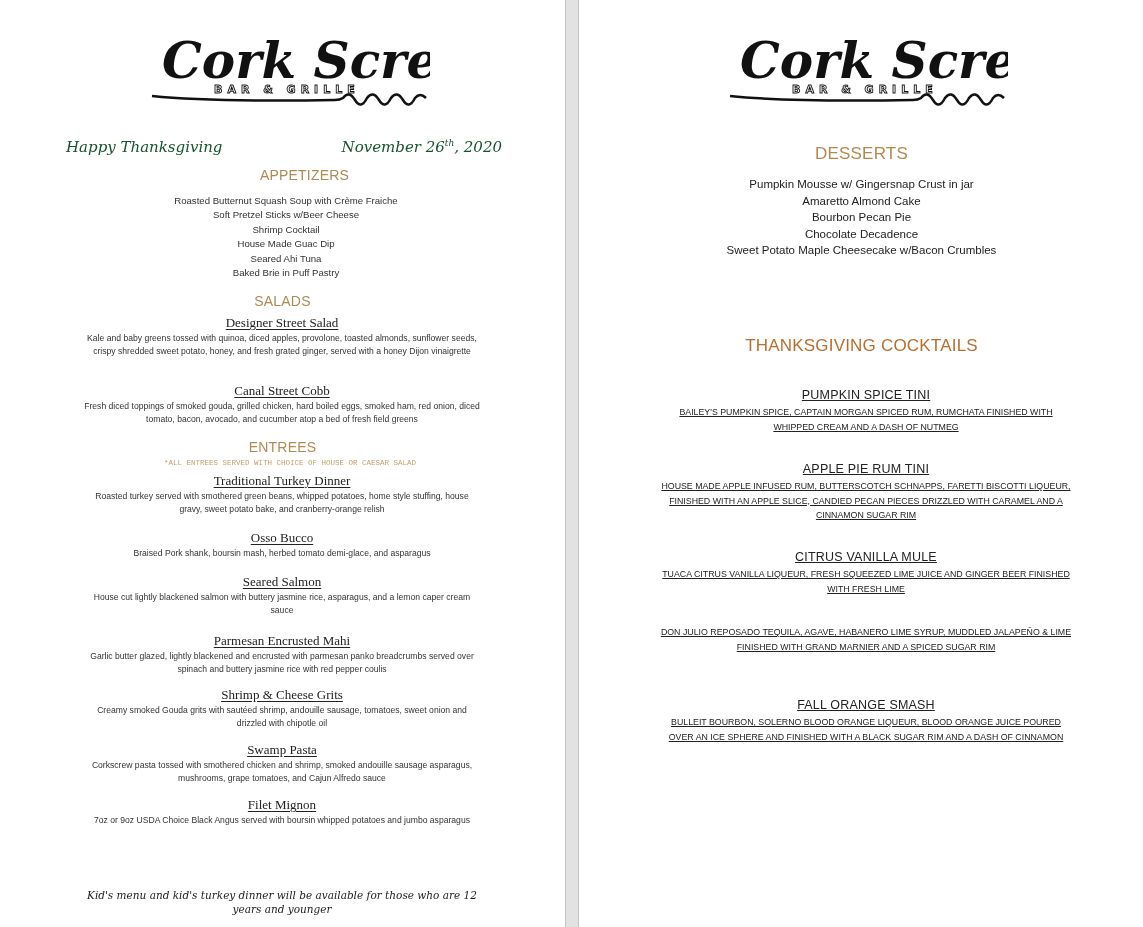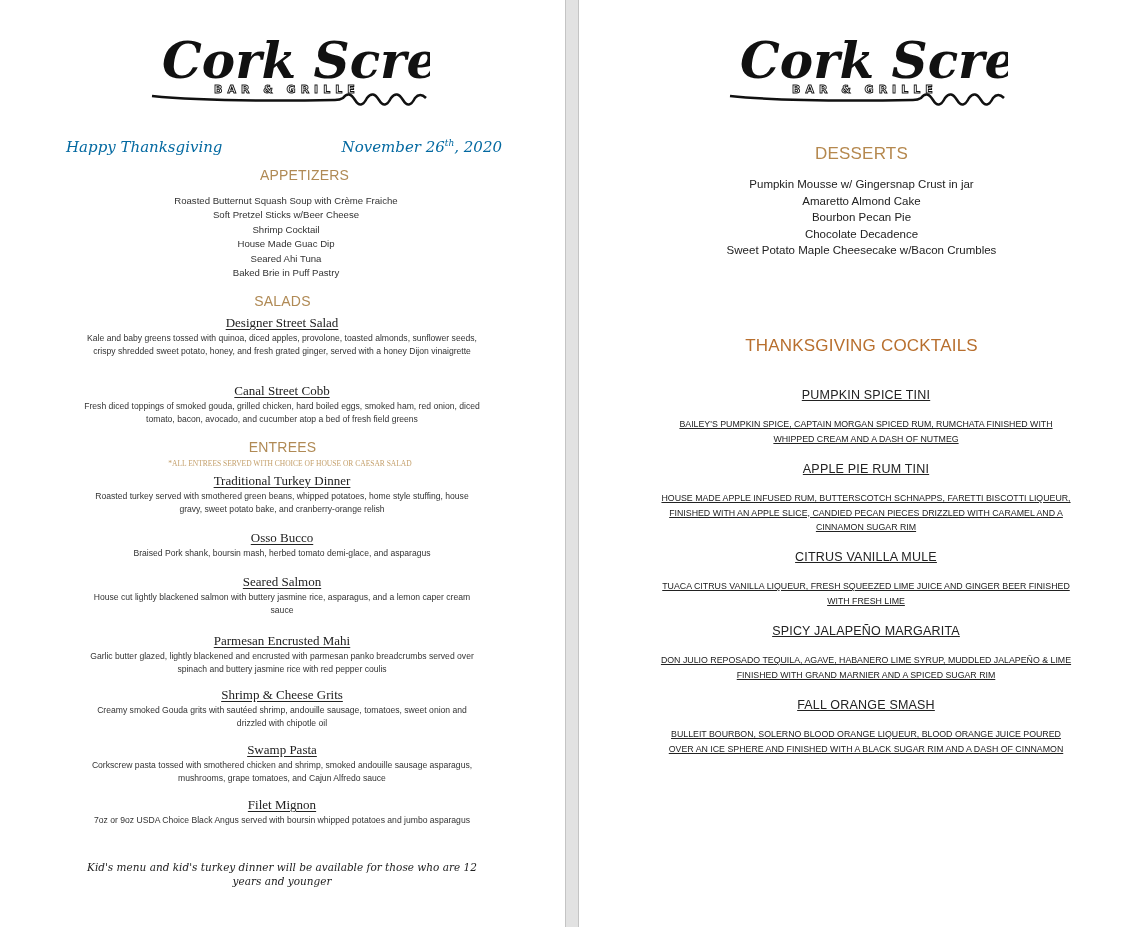--- a/index.html
+++ b/index.html
@@ -25,21 +25,21 @@
     position: absolute; width: 280px; height: 80px;
   }
   .logo svg { width: 100%; height: 100%; display: block; }
   .logo-word {
     font-family: "DejaVu Serif", serif;
     font-style: italic; font-weight: bold;
   }
   .hdr-row {
     position: absolute; left: 66px; top: 138px; width: 436px; height: 24px;
     font-family: "DejaVu Serif", serif; font-style: italic;
-    font-size: 15px; color: #0369a1; text-align: right;
+    font-size: 15px; color: #14532d; text-align: right;
   }
   .hdr-row .left { position: absolute; left: 0; top: 0; }
   .hdr-row .right { position: absolute; right: 0; top: 0; }
   .hdr-row sup { font-size: 9px; }
   .section-title {
     position: absolute; left: 0; right: 0; text-align: center;
     font-family: "Liberation Sans", sans-serif; font-size: 14px;
     color: #b08a55; letter-spacing: 0.2px;
   }
   #page-right .section-title { font-size: 17px; color: #b5884e; }
@@ -56,37 +56,37 @@
   .item .name {
     font-family: "Liberation Serif", serif; font-size: 13px; color: #222;
     text-decoration: underline; text-underline-offset: 2px; line-height: 16px;
   }
   .item .desc {
     font-family: "Liberation Sans", sans-serif; font-size: 8.6px; color: #333;
     line-height: 13px; margin-top: 1px;
   }
   .note {
     position: absolute; left: 15px; right: 0; text-align: center;
-    font-family: Liberation Serif, serif; font-size: 7.5px; color: #c4a06c;
+    font-family: Liberation Mono, monospace; font-size: 7.5px; color: #c4a06c;
   }
   .kids {
     position: absolute; left: 84px; width: 396px; text-align: center;
     font-family: "DejaVu Serif", serif; font-style: italic; font-size: 10.5px;
     color: #222; line-height: 14px;
   }
   .cocktail {
     position: absolute; left: 660px; width: 412px; text-align: center; text-decoration: underline;
   }
   .cocktail .cname {
     font-family: "Liberation Sans", sans-serif; font-size: 12.5px; color: #222;
     line-height: 16px; letter-spacing: 0.2px;
   }
   .cocktail .cdesc {
     font-family: "Liberation Sans", sans-serif; font-size: 8.8px; color: #222;
-    line-height: 14.6px; margin-top: 14px;
+    line-height: 14.6px; margin-top: 2px;
   }
 </style>
 </head>
 <body>
 
 <div class="page" id="page-left">
 
   <div class="logo" style="left:150px; top:28px;">
     <svg viewBox="0 0 280 80">
       <text x="12" y="50" class="logo-word" font-size="50" fill="#111">Cork Screw</text>
@@ -144,21 +144,21 @@
   </div>
   <div class="item" style="top:742px;">
     <div class="name">Swamp Pasta</div>
     <div class="desc">Corkscrew pasta tossed with smothered chicken and shrimp, smoked andouille sausage asparagus, mushrooms, grape tomatoes, and Cajun Alfredo sauce</div>
   </div>
   <div class="item" style="top:797px;">
     <div class="name">Filet Mignon</div>
     <div class="desc">7oz or 9oz USDA Choice Black Angus served with boursin whipped potatoes and jumbo asparagus</div>
   </div>
 
-  <div class="kids" style="top:860px;text-align:center;">Kid's menu and kid's turkey dinner will be available for those who are 12 years and younger</div>
+  <div class="kids" style="top:888px;text-align:center;">Kid's menu and kid's turkey dinner will be available for those who are 12 years and younger</div>
 </div>
 
 <div class="gutter"></div>
 
 <div class="page" id="page-right">
   <div class="logo" style="left:148px; top:28px;">
     <svg viewBox="0 0 280 80">
       <text x="12" y="50" class="logo-word" font-size="50" fill="#111">Cork Screw</text>
       <text x="64" y="65" font-family="DejaVu Sans, sans-serif" font-size="11" font-weight="bold" fill="none" stroke="#111" stroke-width="0.9" letter-spacing="5">BAR &amp; GRILLE</text>
       <path d="M2 68 Q60 74 185 72 Q190 72 193 70 Q199 62 205 72 Q211 82 217 70 Q223 62 229 72 Q235 82 241 70 Q247 62 253 72 Q259 82 265 70 Q270 64 276 70" fill="none" stroke="#111" stroke-width="2.5"></path>
@@ -183,19 +183,18 @@
 </div>
 <div class="cocktail" style="top:461px;">
   <div class="cname">APPLE PIE RUM TINI</div>
   <div class="cdesc">HOUSE MADE APPLE INFUSED RUM, BUTTERSCOTCH SCHNAPPS, FARETTI BISCOTTI LIQUEUR, FINISHED WITH AN APPLE SLICE, CANDIED PECAN PIECES DRIZZLED WITH CARAMEL AND A CINNAMON SUGAR RIM</div>
 </div>
 <div class="cocktail" style="top:549px;">
   <div class="cname">CITRUS VANILLA MULE</div>
   <div class="cdesc">TUACA CITRUS VANILLA LIQUEUR, FRESH SQUEEZED LIME JUICE AND GINGER BEER FINISHED WITH FRESH LIME</div>
 </div>
 <div class="cocktail" style="top:623px;">
-  <div class="cname">SPICY JALAPEÑO MARGARITA</div>
   <div class="cdesc">DON JULIO REPOSADO TEQUILA, AGAVE, HABANERO LIME SYRUP, MUDDLED JALAPEÑO &amp; LIME FINISHED WITH GRAND MARNIER AND A SPICED SUGAR RIM</div>
 </div>
 <div class="cocktail" style="top:697px;">
   <div class="cname">FALL ORANGE SMASH</div>
   <div class="cdesc">BULLEIT BOURBON, SOLERNO BLOOD ORANGE LIQUEUR, BLOOD ORANGE JUICE POURED OVER AN ICE SPHERE AND FINISHED WITH A BLACK SUGAR RIM AND A DASH OF CINNAMON</div>
 </div>
 
 </body></html>

